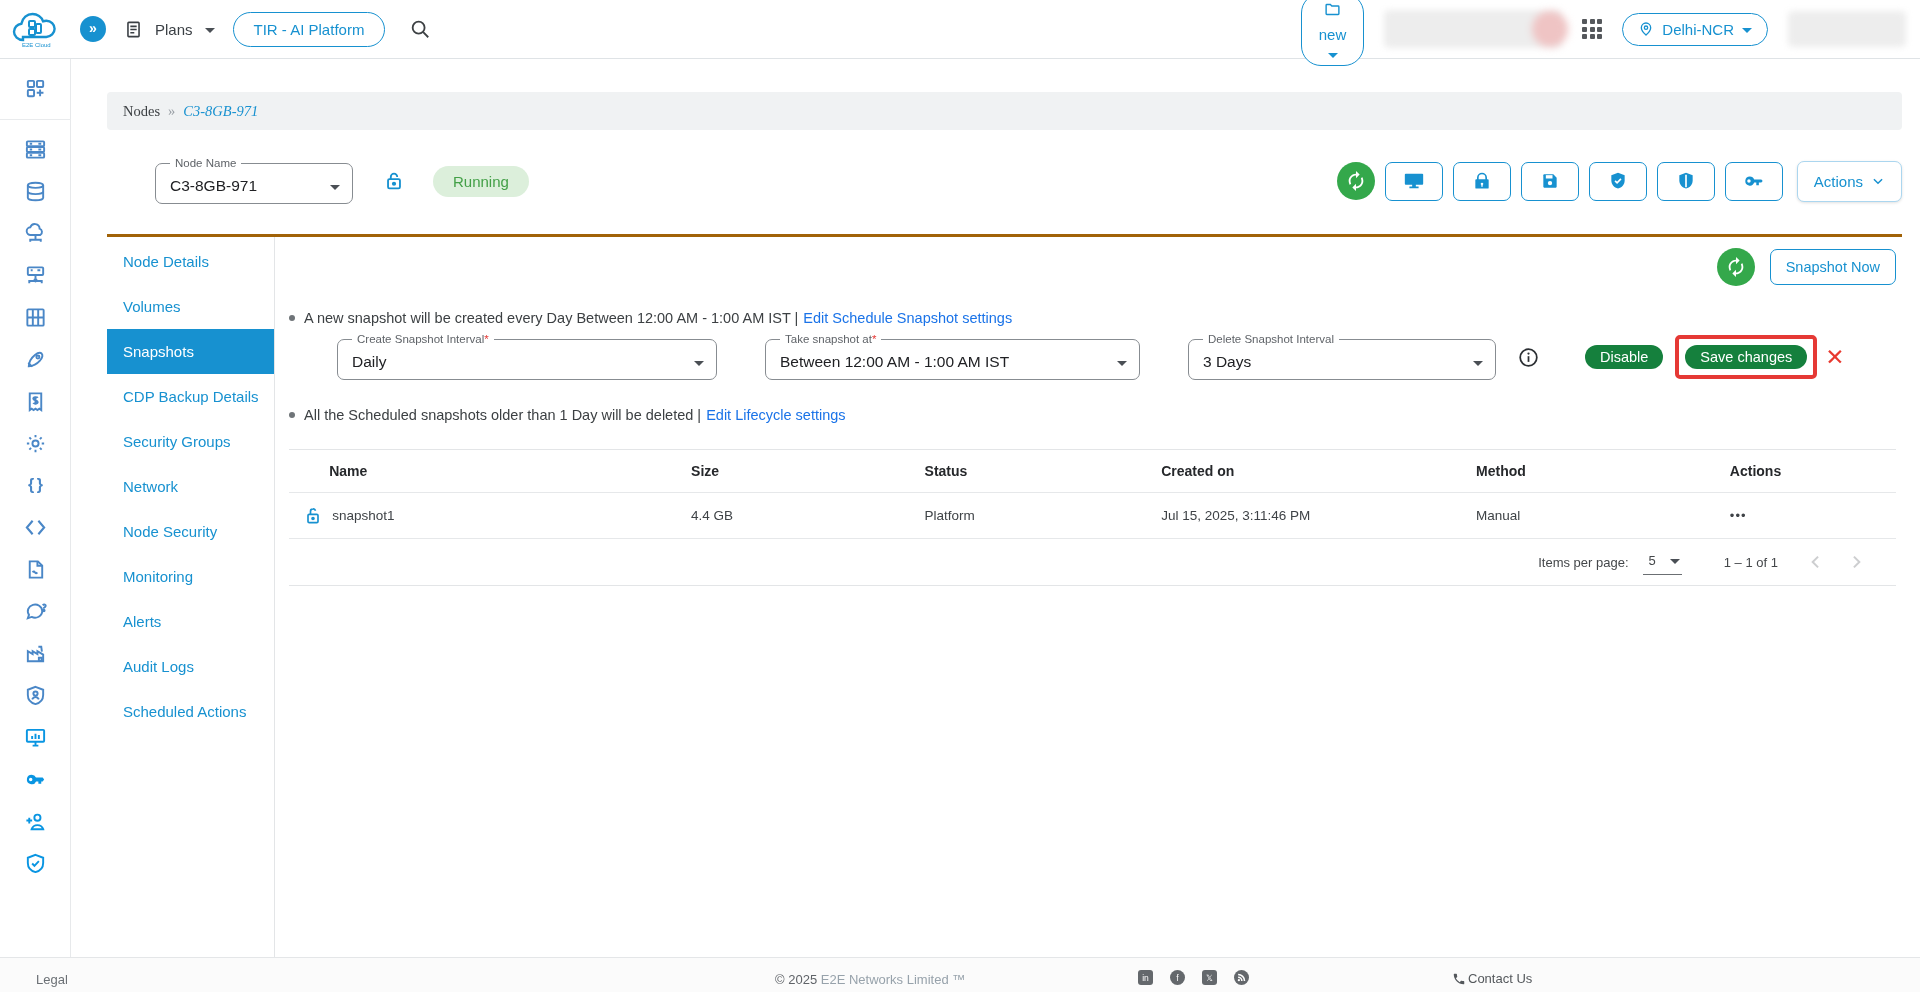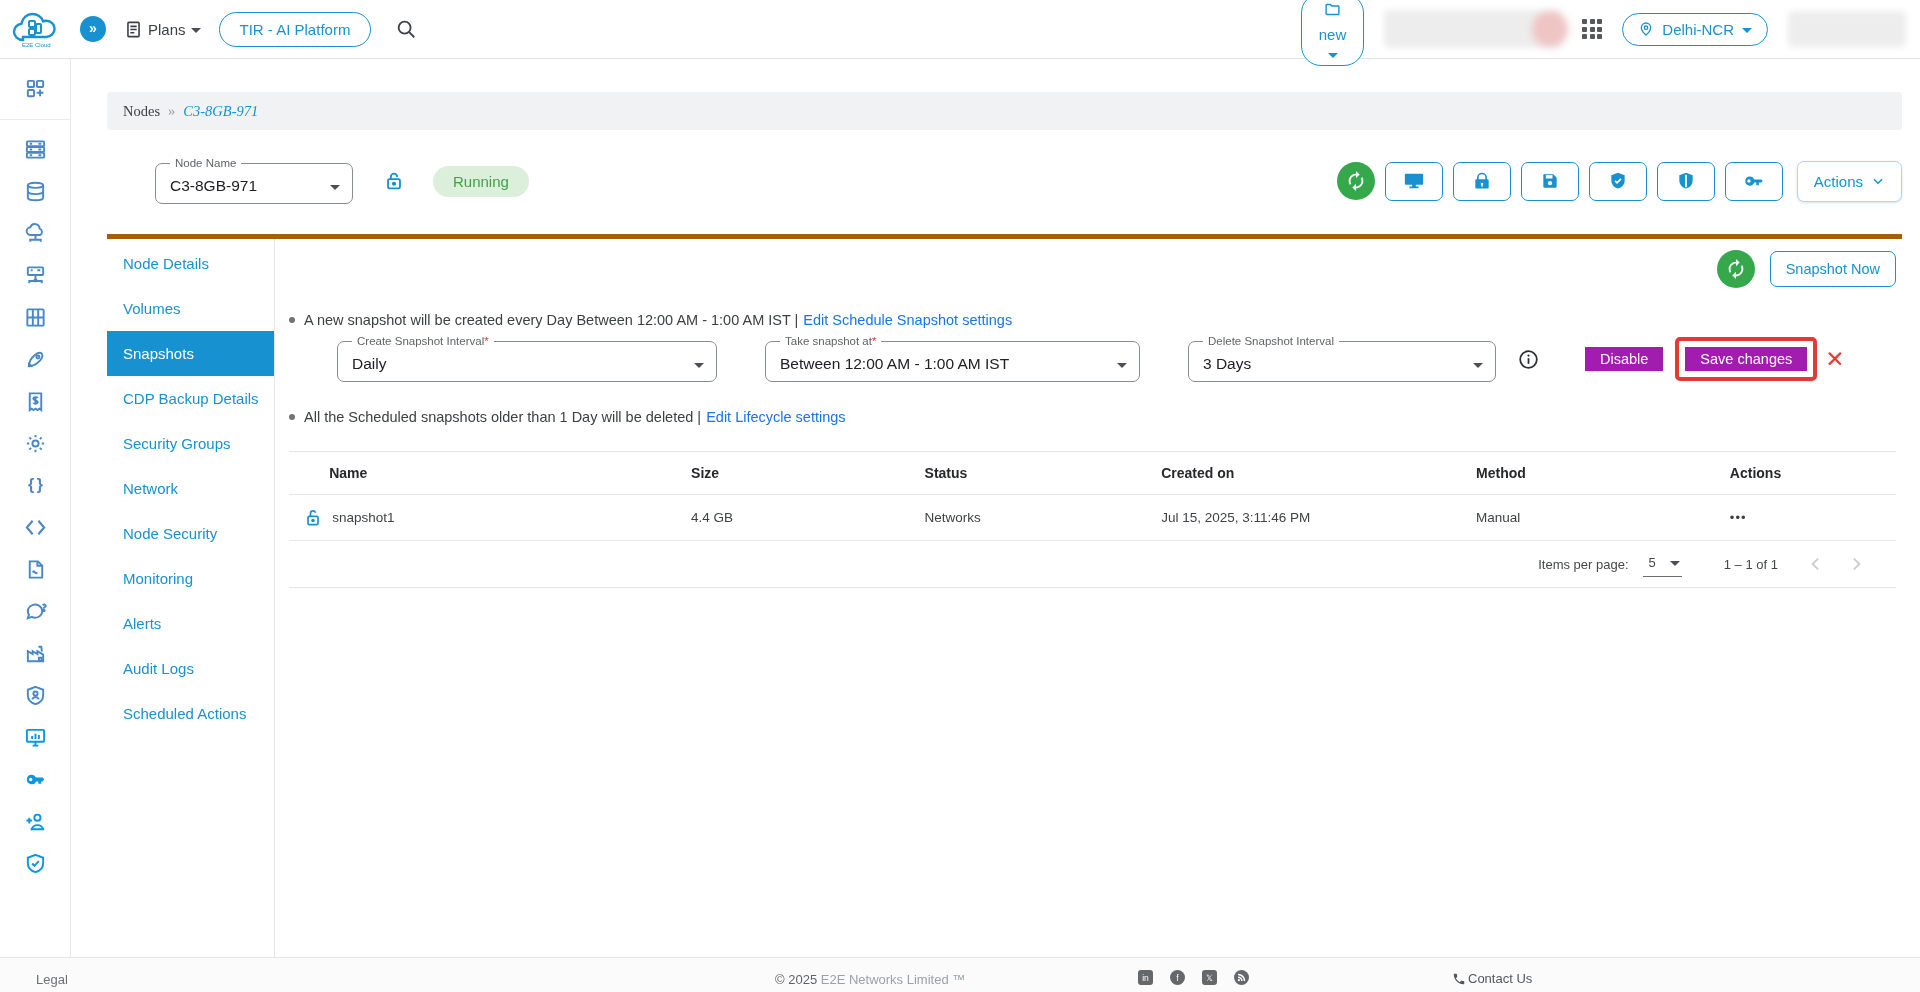--- a/index.html
+++ b/index.html
@@ -4,21 +4,21 @@
 <style>
   * { box-sizing: border-box; margin: 0; padding: 0; }
   html,body { width:1920px; height:992px; background:#fff; font-family:"Liberation Sans", sans-serif; overflow:hidden; }
   .app { width:1920px; height:992px; display:flex; flex-direction:column; position:relative; }
 
   
   .navbar { height:59px; background:#fff; border-bottom:1px solid #dfe3e6; display:flex; align-items:center; padding:0 14px 0 10px; flex:0 0 auto; }
   .nav-left { display:flex; align-items:center; gap:18px; }
   .logo { width:52px; height:44px; display:flex; align-items:center; justify-content:center; }
   .expand-btn { width:26px; height:26px; border-radius:50%; background:#1791d0; color:#fff; display:flex; align-items:center; justify-content:center; font-size:14px; font-weight:bold; cursor:pointer; padding-bottom:2px; }
-  .plans { display:flex; align-items:center; gap:5px; color:#3a3f44; font-size:15px; cursor:pointer; }
+  .plans { display:flex; align-items:center; gap:12px; color:#3a3f44; font-size:15px; cursor:pointer; }
   .pill { display:flex; align-items:center; gap:8px; border:1px solid #1791d0; color:#1791d0; border-radius:20px; padding:8px 20px; font-size:15px; background:#fff; cursor:pointer; }
   .search-btn { margin-left:6px; cursor:pointer; display:flex; }
   .nav-right { margin-left:auto; display:flex; align-items:center; gap:20px; }
   .redact { background:#ededed; border-radius:5px; filter:blur(3px); position:relative; }
   .redact-1 { width:178px; height:38px; }
   .pink-dot { position:absolute; right:-6px; top:1px; width:36px; height:36px; border-radius:50%; background:#efc4c4; filter:blur(2px); }
   .redact-2 { width:118px; height:36px; }
   .grid-icon { display:grid; grid-template-columns:repeat(3,5px); grid-gap:2.5px; cursor:pointer; }
   .grid-icon i { width:5px; height:5px; background:#55585c; border-radius:1px; }
   .caret-down { width:0; height:0; border-left:5px solid transparent; border-right:5px solid transparent; border-top:5px solid #4a4f55; margin-top:2px; }
@@ -45,38 +45,38 @@
   .node-name-field { width:198px; margin-left:13px; cursor:pointer; }
   .node-name-field .val { color:#1791d0; font-size:16.5px; }
   .lock-blue { margin-left:30px; display:flex; cursor:pointer; }
   .chip-running { margin-left:28px; background:#dcefdb; color:#43a047; font-size:15px; padding:7px 20px; border-radius:16px; }
   .node-actions { margin-left:auto; display:flex; align-items:center; gap:10px; }
   .round-refresh { width:38px; height:38px; border-radius:50%; background:#34a84b; display:flex; align-items:center; justify-content:center; cursor:pointer; }
   .ibtn { width:58px; height:39px; border:1px solid #1791d0; border-radius:7px; background:#fff; display:flex; align-items:center; justify-content:center; cursor:pointer; }
   .actions-btn { height:41px; border:1px solid #abd6ef; border-radius:7px; background:#fff; color:#1791d0; font-size:15px; display:flex; align-items:center; gap:8px; padding:0 16px; cursor:pointer; box-shadow:0 1px 3px rgba(0,0,0,0.12); margin-left:4px; }
 
   
-  .panel { margin-top:30px; border-top:5px solid #a16207; display:flex; flex:1 1 auto; min-height:0; }
+  .panel { margin-top:30px; border-top:3px solid #a16207; display:flex; flex:1 1 auto; min-height:0; }
   .submenu { width:168px; flex:0 0 auto; border-right:1px solid #e3e5e7; padding-top:2px; }
   .submenu-item { height:45px; display:flex; align-items:center; padding-left:16px; color:#1791d0; font-size:15px; cursor:pointer; }
   .submenu-item.selected { background:#1791d0; color:#fff; }
   .content { flex:1 1 auto; padding-left:14px; padding-right:6px; }
   .content-top { display:flex; justify-content:flex-end; align-items:center; gap:15px; margin-top:11px; }
   .btn-outline { border:1px solid #1791d0; border-radius:7px; color:#1791d0; background:#fff; font-size:14.5px; padding:9px 15px; cursor:pointer; }
   .note-line { display:flex; align-items:center; margin-top:24px; font-size:14.5px; color:#3c4043; }
   .note-line .dot { width:6px; height:6px; border-radius:50%; background:#6f7478; margin-right:9px; flex:0 0 auto; }
   .note-line a { color:#1a73e8; margin-left:5px; text-decoration:none; cursor:pointer; }
   .form-row { display:flex; align-items:center; margin-top:8px; }
   .f-create { width:380px; cursor:pointer; }
   .f-take   { width:375px; margin-left:20px; cursor:pointer; }
   .f-delete { width:308px; margin-left:17px; border:2px solid #1791d0; cursor:pointer; }
   .mfield .val { font-size:15.5px; color:#202124; }
   .req { color:#e53935; }
   .info-i { margin-left:22px; display:flex; cursor:pointer; }
-  .btn-fill { background:#a21caf; color:#fff; border:none; border-radius:0; font-size:14.5px; padding:4px 15px; cursor:pointer; }
+  .btn-fill { background:#15803d; color:#fff; border:none; border-radius:12px; font-size:14.5px; padding:4px 15px; cursor:pointer; }
   .disable-btn { margin-left:46px; }
   .save-wrap { margin-left:12px; border:4px solid #e53935; border-radius:5px; padding:6px; }
   .close-x { color:#e8392f; font-size:23px; margin-left:8px; cursor:pointer; line-height:1; }
 
   
   .snap-table { margin-top:26px; border-top:1px solid #e3e5e7; border-bottom:1px solid #e3e5e7; }
   .t-head, .t-row { display:grid; grid-template-columns:23.1% 14.9% 15.1% 20.1% 16.2% 1fr; align-items:center; padding-left:2.5%; }
   .t-head { height:43px; border-bottom:1px solid #e6e8ea; font-size:14px; font-weight:bold; color:#26282b; }
   .t-row { height:46px; border-bottom:1px solid #e6e8ea; font-size:13.5px; color:#3f4347; }
   .name-cell { display:flex; align-items:center; gap:9px; margin-left:-26px; }
@@ -442,21 +442,21 @@
             <div class="t-row">
               <span class="name-cell">
                 <svg width="20" height="20" viewBox="0 0 24 24" fill="none" stroke="#1791d0" stroke-width="2">
                     <rect x="6" y="10" width="12" height="10" rx="1.5"></rect>
                     <path d="M9 10V6.5a3 3 0 013-3 3 3 0 013 2.2"></path>
                     <circle cx="12" cy="15" r="1.2" fill="#1791d0"></circle>
                   </svg>
                 <span>snapshot1</span>
               </span>
               <span>4.4 GB</span>
-              <span>Networks</span>
+              <span>Platform</span>
               <span>Jul 15, 2025, 3:11:46 PM</span>
               <span>Manual</span>
               <span class="dots">•••</span>
             </div>
             <div class="t-pag">
               <span>Items per page:</span>
               <span class="pag-select">
                 <span>5</span>
                 <span class="caret-down"></span>
               </span>

